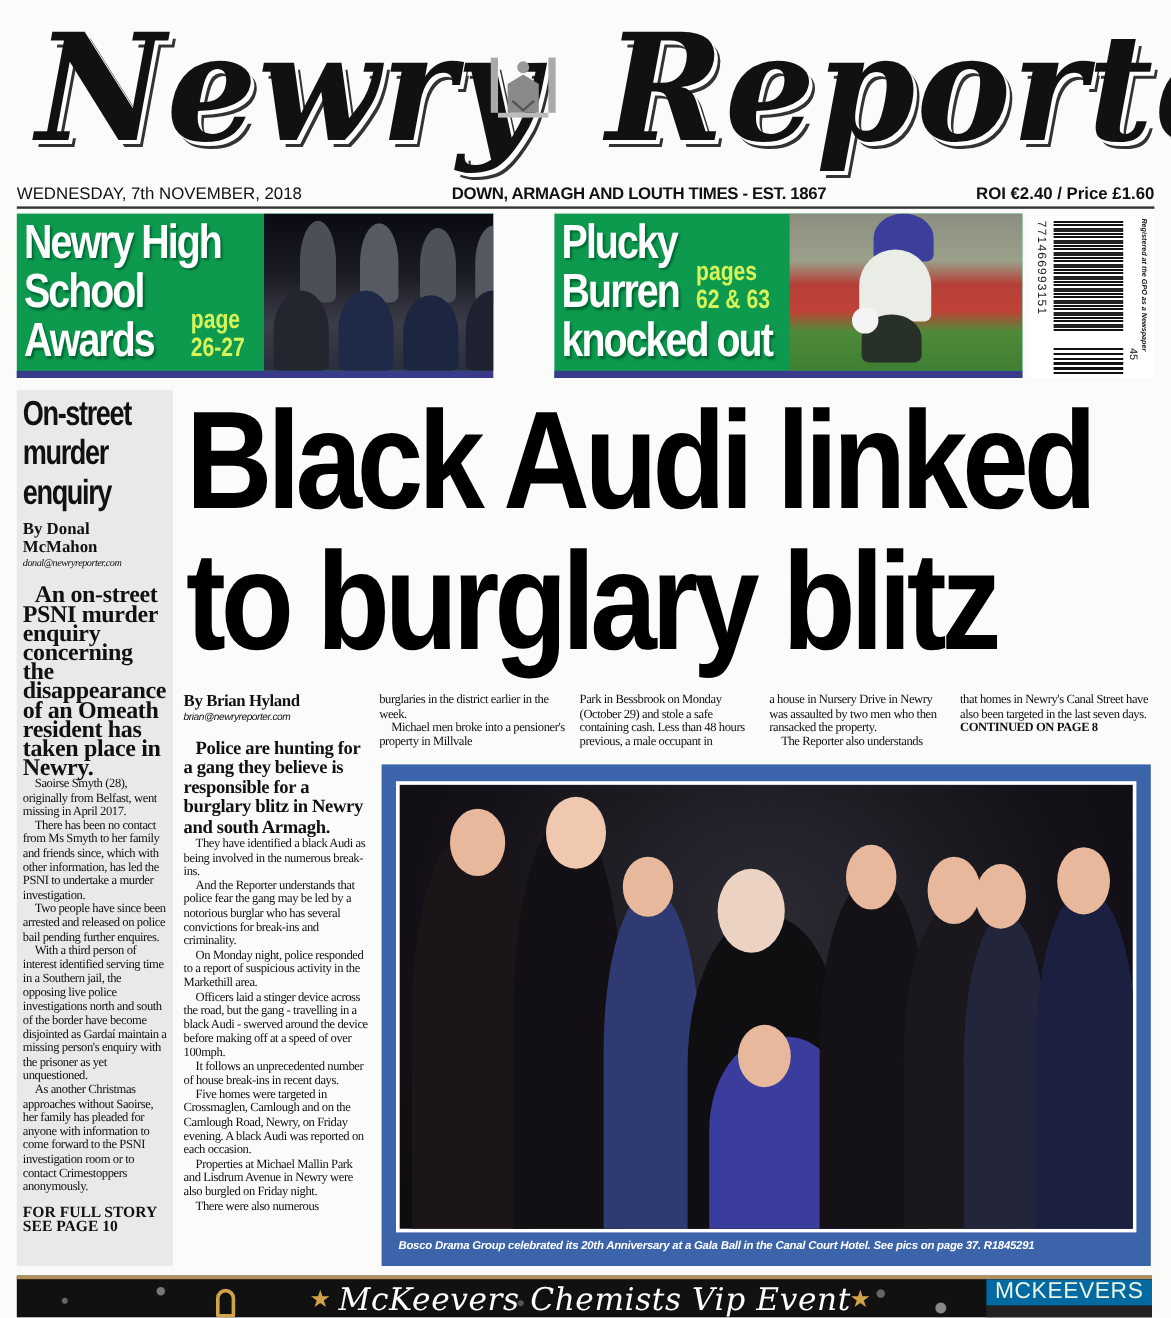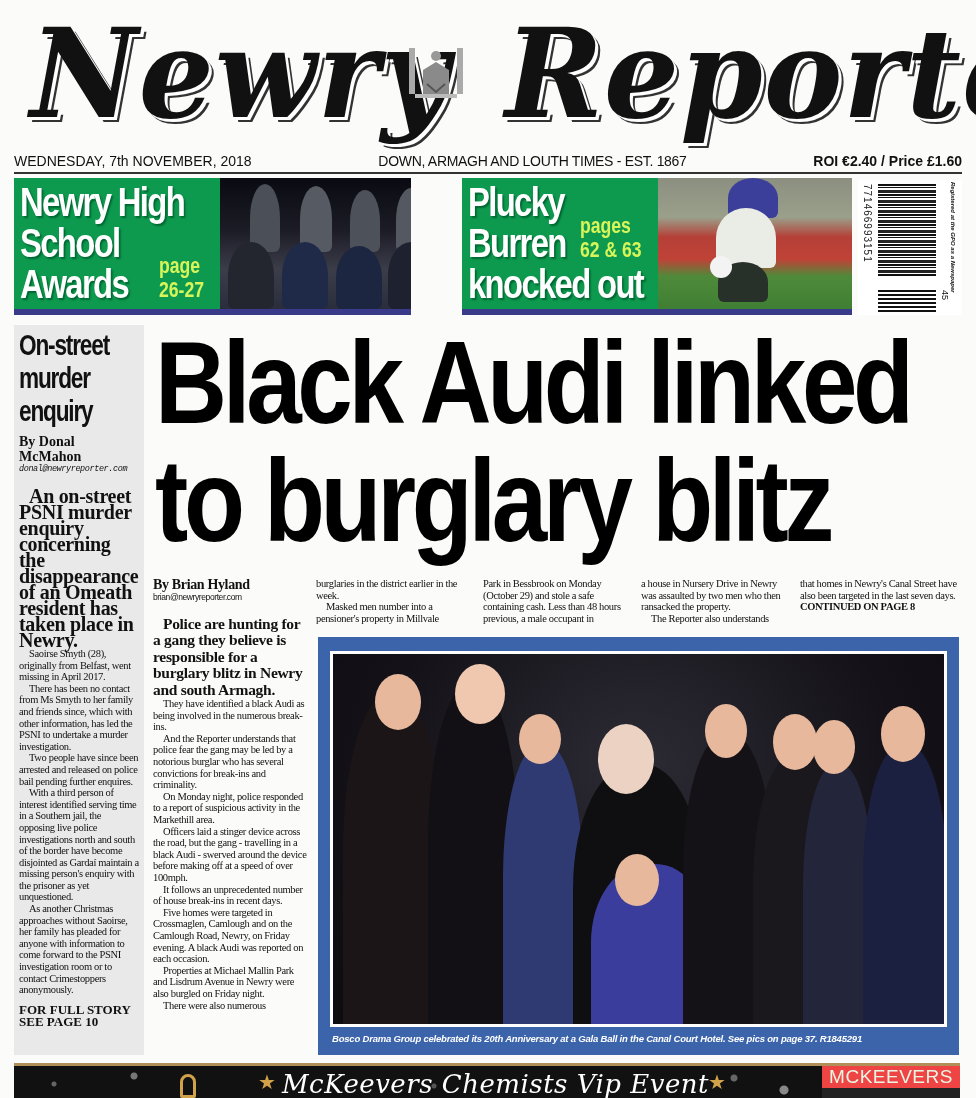--- a/index.html
+++ b/index.html
@@ -9,21 +9,21 @@
   
   .masthead { position: absolute; left: 0; top: 0; width: 976px; height: 150px; }
   .masthead .word { position: absolute; top: 4px; font-family: "DejaVu Serif", serif; font-weight: bold; font-style: italic;
     font-size: 118px; line-height: 140px; color: #111; letter-spacing: 1px;
     text-shadow: 3px 3px 0 #fff, 5px 5px 0 #333; transform: scaleY(1.05); }
   .masthead .w1 { left: 30px; }
   .masthead .w2 { left: 505px; }
   .crest { position: absolute; left: 405px; top: 40px; width: 62px; height: 62px; }
   .dateline { position: absolute; left: 14px; top: 150px; width: 948px; height: 24px; border-bottom: 2px solid #333;
     font-family: "Liberation Sans", sans-serif; font-size: 14px; display: flex; justify-content: space-between; align-items: center; }
-  .dateline .mid { font-weight: normal; letter-spacing: -0.3px; }
+  .dateline .mid { font-weight: bold; letter-spacing: -0.3px; }
   .dateline .right { font-weight: bold; }
 
   
   .teaser { position: absolute; top: 178px; height: 137px; background: #0d9a4e; border-bottom: 6px solid #3a3a8a; overflow: hidden; }
   .teaser .headline { position: absolute; left: 6px; top: 4px; font-family: "Liberation Sans", sans-serif; font-weight: bold;
     color: #fff; font-size: 40px; line-height: 41px; letter-spacing: -2px; transform: scaleX(0.82); transform-origin: left top;
     text-shadow: 2px 2px 2px #063; white-space: nowrap; }
   .teaser .pageref { position: absolute; font-family: "Liberation Sans", sans-serif; font-weight: bold; color: #d7f55a;
     font-size: 22px; line-height: 24px; transform: scaleX(0.8); transform-origin: left top; text-align: left; }
   .teaser .photo { position: absolute; top: 0; height: 131px; }
@@ -43,38 +43,38 @@
     writing-mode: vertical-rl; letter-spacing: 1px; color: #222; }
   .barcode-issue { position: absolute; left: 82px; top: 110px; font-family: "Liberation Sans", sans-serif; font-size: 9px; writing-mode: vertical-rl; }
   .reg-note { position: absolute; left: 92px; top: 2px; height: 130px; font-family: "Liberation Sans", sans-serif; font-size: 6px;
     font-style: italic; font-weight: bold; writing-mode: vertical-rl; }
 
   
   .sidebar { position: absolute; left: 14px; top: 325px; width: 130px; height: 730px; background: #e9e9e9; padding: 4px 5px; }
   .sidebar .sb-head { font-family: "Liberation Sans", sans-serif; font-weight: bold; font-size: 29px; line-height: 33px;
     letter-spacing: -1.5px; transform: scaleX(0.78); transform-origin: left top; width: 155px; }
   .sidebar .byline { margin-top: 6px; font-weight: bold; font-size: 14px; line-height: 15px; }
-  .sidebar .email { font-family: Liberation Mono, monospace; font-style: italic; font-size: 8.5px; letter-spacing: -0.4px; }
+  .sidebar .email { font-family: Liberation Serif, serif; font-style: italic; font-size: 8.5px; letter-spacing: -0.4px; }
   .sidebar .intro { margin-top: 14px; font-weight: bold; font-size: 20px; line-height: 16px; text-indent: 10px; letter-spacing: -0.3px; }
   .sidebar .body p { font-size: 10.5px; line-height: 11.6px; text-indent: 10px; letter-spacing: -0.35px; }
   .sidebar .more { margin-top: 8px; font-weight: bold; font-size: 13px; line-height: 12px; }
 
   
   .main-head { position: absolute; left: 155px; top: 322px; width: 810px; font-family: "Liberation Sans", sans-serif;
     font-weight: bold; color: #000; font-size: 116px; line-height: 122px; letter-spacing: -5px; white-space: nowrap;
     transform: scaleX(0.86); transform-origin: left top; }
   .main-head div { height: 118px; }
 
   
   .lead-col { position: absolute; top: 578px; font-size: 10.5px; line-height: 11.6px; letter-spacing: -0.35px; }
   .lead-col p { text-indent: 10px; }
   .lead-col p.noindent { text-indent: 0; }
   .col1 { left: 153px; width: 155px; }
   .col1 .byline { font-weight: bold; font-size: 14px; line-height: 14px; }
-  .col1 .email { font-family: "Liberation Sans", sans-serif; font-size: 8.5px; letter-spacing: -0.4px; margin-bottom: 12px; }
+  .col1 .email { font-family: "Liberation Sans", sans-serif; font-style: italic; font-size: 8.5px; letter-spacing: -0.4px; margin-bottom: 12px; }
   .col1 .intro { font-weight: bold; font-size: 15.5px; line-height: 16.5px; text-indent: 10px; letter-spacing: -0.3px; }
   .col2 { left: 316px; width: 160px; }
   .col3 { left: 483px; width: 150px; }
   .col4 { left: 641px; width: 150px; }
   .col5 { left: 800px; width: 160px; }
   .cont { font-weight: bold; text-indent: 0 !important; }
 
   
   .photo-frame { position: absolute; left: 318px; top: 637px; width: 641px; height: 418px; background: #3c64aa; padding: 14px 12px 0 12px; }
   .photo-inner { width: 617px; height: 376px; border: 3px solid #fff; overflow: hidden; position: relative;
@@ -86,21 +86,21 @@
 
   
   .ad { position: absolute; left: 14px; top: 1063px; width: 946px; height: 35px; background: #111; border-top: 3px solid #b28e58; overflow: hidden; }
   .ad .dots { position: absolute; inset: 0;
     background: radial-gradient(circle at 40px 18px, #666 2px, transparent 3px), radial-gradient(circle at 120px 10px, #777 3px, transparent 4px),
       radial-gradient(circle at 420px 20px, #555 2px, transparent 3px), radial-gradient(circle at 720px 12px, #666 3px, transparent 4px),
       radial-gradient(circle at 770px 24px, #888 4px, transparent 5px); }
   .ad .bag { position: absolute; left: 166px; top: 8px; width: 16px; height: 24px; border: 3px solid #d2a24a; border-radius: 8px 8px 2px 2px; }
   .ad .title { position: absolute; left: 268px; top: 2px; color: #fff; font-family: "DejaVu Serif", serif; font-style: italic; font-size: 26px; line-height: 32px; letter-spacing: 0.5px; }
   .ad .star { position: absolute; top: 4px; color: #d2a24a; font-size: 20px; }
-  .ad .brand { position: absolute; left: 808px; top: 0; width: 138px; height: 22px; background: #ef4444; color: #e9f5e4;
+  .ad .brand { position: absolute; left: 808px; top: 0; width: 138px; height: 22px; background: #0369a1; color: #e9f5e4;
     font-family: "Liberation Sans", sans-serif; font-size: 19px; line-height: 22px; text-align: center; letter-spacing: 0.5px; }
   .ad .brand2 { position: absolute; left: 808px; top: 22px; width: 138px; height: 13px; background: #222; }
 </style>
 </head>
 <body>
 
 <div class="masthead">
   <div class="word w1">Newry</div>
   <svg class="crest" viewBox="0 0 62 62">
     <rect x="4" y="8" width="6" height="46" fill="#aaa"></rect>
@@ -202,21 +202,21 @@
   <p>And the Reporter understands that police fear the gang may be led by a notorious burglar who has several convictions for break-ins and criminality.</p>
   <p>On Monday night, police responded to a report of suspicious activity in the Markethill area.</p>
   <p>Officers laid a stinger device across the road, but the gang - travelling in a black Audi - swerved around the device before making off at a speed of over 100mph.</p>
   <p>It follows an unprecedented number of house break-ins in recent days.</p>
   <p>Five homes were targeted in Crossmaglen, Camlough and on the Camlough Road, Newry, on Friday evening. A black Audi was reported on each occasion.</p>
   <p>Properties at Michael Mallin Park and Lisdrum Avenue in Newry were also burgled on Friday night.</p>
   <p>There were also numerous</p>
 </div>
 <div class="lead-col col2">
   <p class="noindent">burglaries in the district earlier in the week.</p>
-  <p>Masked men number into a pensioner's property in Millvale</p>
+  <p>Michael men broke into a pensioner's property in Millvale</p>
 </div>
 <div class="lead-col col3">
   <p class="noindent">Park in Bessbrook on Monday (October 29) and stole a safe containing cash. Less than 48 hours previous, a male occupant in</p>
 </div>
 <div class="lead-col col4">
   <p class="noindent">a house in Nursery Drive in Newry was assaulted by two men who then ransacked the property.</p>
   <p>The Reporter also understands</p>
 </div>
 <div class="lead-col col5">
   <p class="noindent">that homes in Newry's Canal Street have also been targeted in the last seven days.</p>

